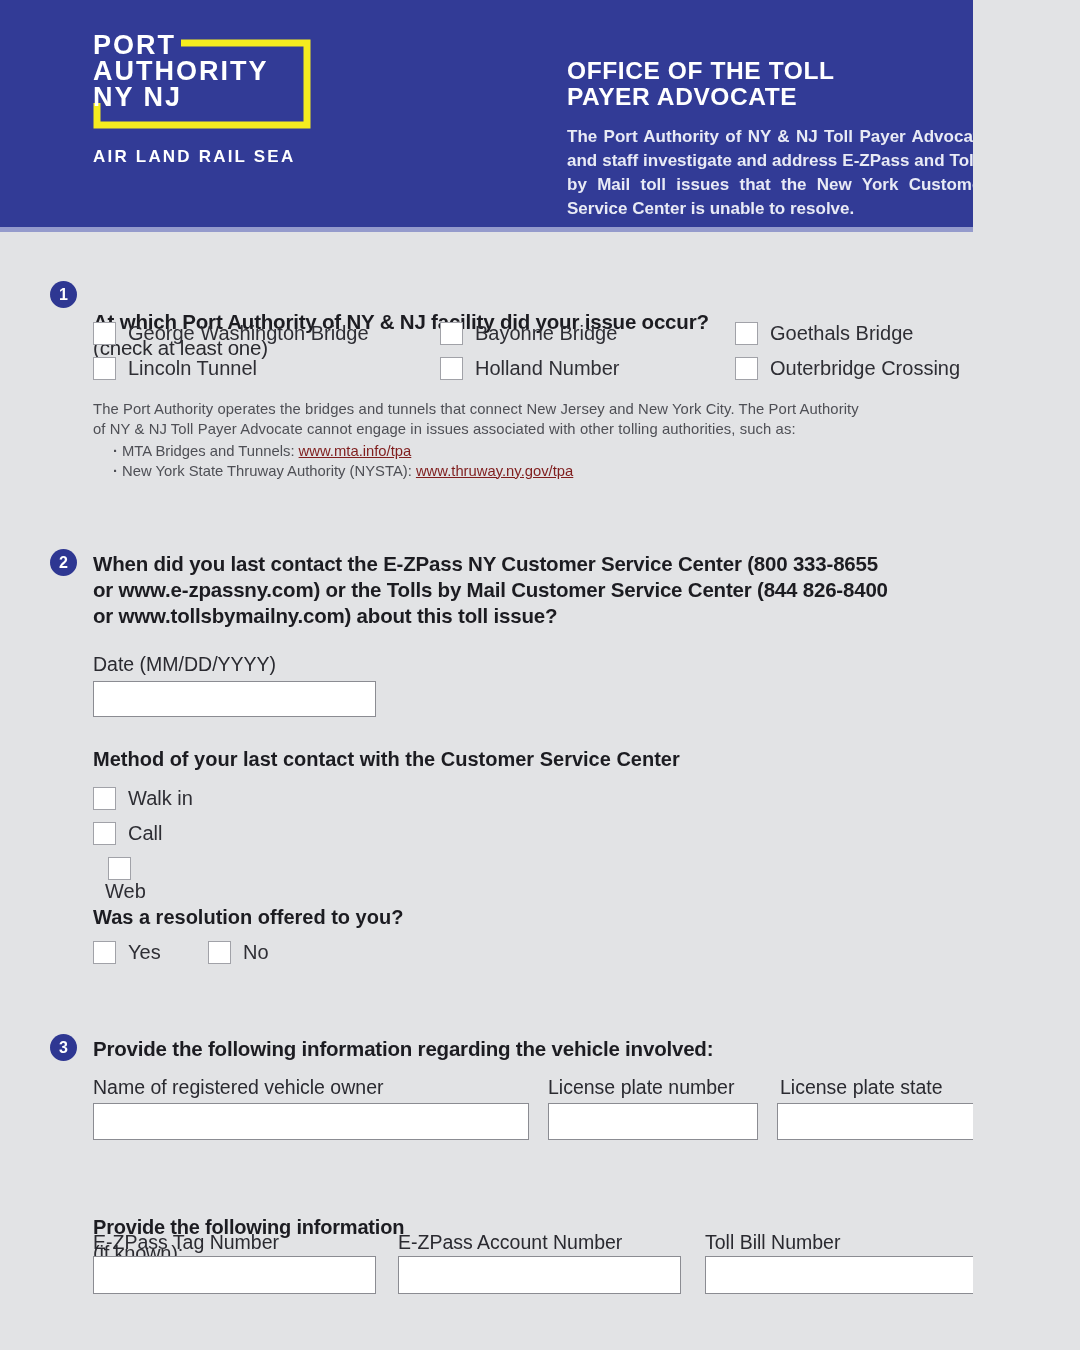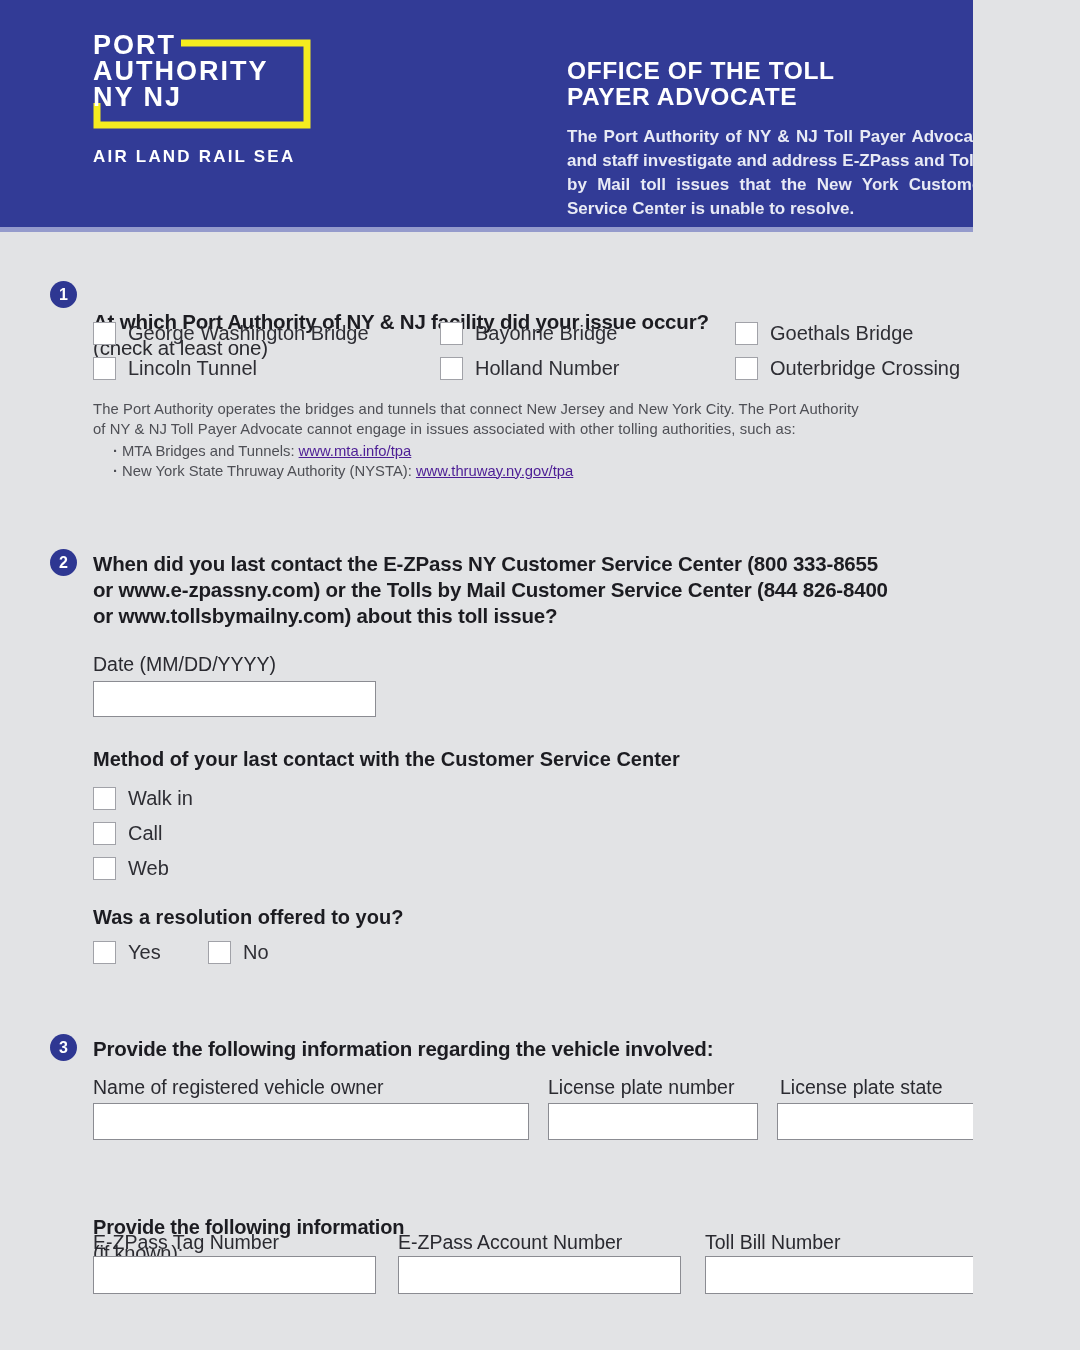--- a/index.html
+++ b/index.html
@@ -58,21 +58,21 @@
     box-sizing:border-box; font-size:18px; color:#1c1c21; padding:2px 8px;
     font-family:"Liberation Sans", sans-serif; outline:none;
   }
   .fineprint {
     position:absolute; font-size:14.8px; line-height:20px; color:#4e4f55;
     white-space:pre-line; letter-spacing:0.1px;
   }
   .bullets { position:absolute; font-size:14.8px; line-height:19.5px; color:#4e4f55; }
   .bullets .bi { white-space:nowrap; }
   .bullets .bi::before { content:"·  "; font-weight:bold; }
-  .bullets a { color:#4c1d95; text-decoration:underline; cursor:pointer; }
+  .bullets a { color:#7f1d1d; text-decoration:underline; cursor:pointer; }
 </style>
 </head>
 <body>
 
 <div class="page">
 
   <header class="masthead">
     <div class="logo">
       <svg class="logo-frame" width="230" height="130" viewBox="0 0 230 130">
         <polyline points="88,13 214,13 214,95 4,95 4,73" fill="none" stroke="#f5ec1f" stroke-width="7"></polyline>
@@ -139,21 +139,21 @@
   <div class="field-label" style="left:93px; top:748px; font-weight:bold; color:#1c1c21; font-size:20px;">Method of your last contact with the Customer Service Center</div>
 
   <div class="cb" style="left:93px; top:787px;">
     <span class="box"></span>
     <span class="lbl">Walk in</span>
   </div>
   <div class="cb" style="left:93px; top:822px;">
     <span class="box"></span>
     <span class="lbl">Call</span>
   </div>
-  <div class="cb" style="left:93px; top:857px;">
+  <div class="cb" style="left:93px; top:857px;flex-direction:column;">
     <span class="box"></span>
     <span class="lbl">Web</span>
   </div>
 
   <div class="field-label" style="left:93px; top:906px; font-weight:bold; color:#1c1c21; font-size:20px;">Was a resolution offered to you?</div>
 
   <div class="cb" style="left:93px; top:941px;">
     <span class="box"></span>
     <span class="lbl">Yes</span>
   </div>

